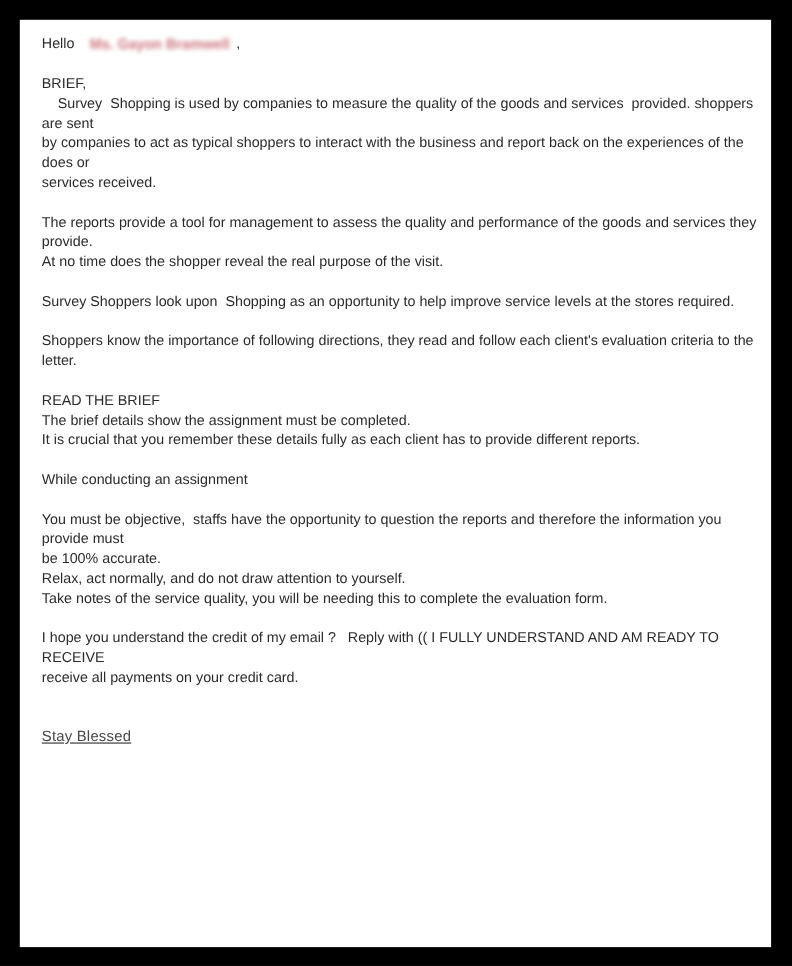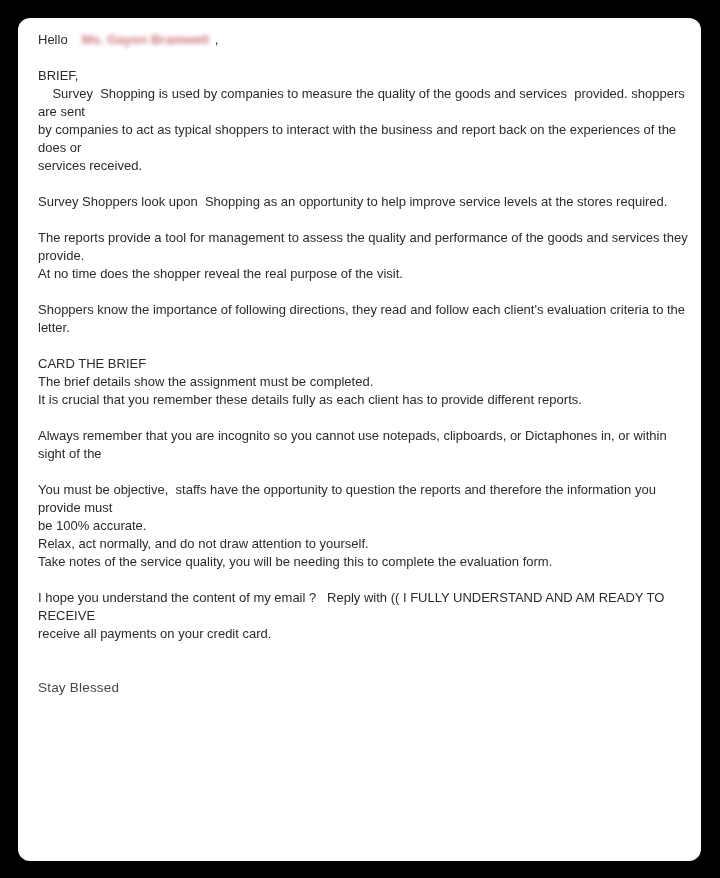--- a/index.html
+++ b/index.html
@@ -1,15 +1,15 @@
 <!DOCTYPE html>
 <html><head>
 <meta charset="utf-8">
 <style>
-  * { margin: 0; padding: 0; box-sizing: border-box; border-radius: 12px; }
+  * { margin: 0; padding: 0; box-sizing: border-box; }
   html, body { width: 720px; height: 878px; background: #000; overflow: hidden; }
   .page {
     position: absolute;
     left: 18px; top: 18px;
     width: 683px; height: 843px;
     background: #ffffff;
     overflow: hidden;
     padding: 13px 5px 0 20px;
     font-family: "Liberation Sans", sans-serif;
     font-size: 13px;
@@ -22,21 +22,21 @@
     color: #c0545c;
     font-weight: 700;
     filter: blur(2px);
     opacity: .8;
     margin-left: 14px;
     transform: scaleY(1.05);
   }
   .greeting .comma { margin-left: 6px; }
   .para { margin-bottom: 18px; }
   .line { white-space: pre-wrap; min-height: 18px; }
-  .signature { margin-top: 36px; }
+  .signature { margin-top: 36px; text-decoration: underline; }
   .closing {
     height: 18px;
     margin-bottom: 24px;
     color: #474747;
     font-size: 13.5px;
     letter-spacing: .2px;
   }
 </style>
 </head>
 <body>
@@ -46,47 +46,47 @@
   <div class="greeting"><span>Hello</span><span class="redacted">Ms. Gayon Bramwell</span><span class="comma">,</span></div>
 
   <div>
       <div class="para">
         <div class="line">BRIEF,</div>
         <div class="line">    Survey  Shopping is used by companies to measure the quality of the goods and services  provided. shoppers are sent</div>
         <div class="line">by companies to act as typical shoppers to interact with the business and report back on the experiences of the does or</div>
         <div class="line">services received.</div>
       </div>
       <div class="para">
-        <div class="line">Survey Shoppers look upon  Shopping as an opportunity to help improve service levels at the stores required.</div>
+        <div class="line">The reports provide a tool for management to assess the quality and performance of the goods and services they provide.</div>
+        <div class="line">At no time does the shopper reveal the real purpose of the visit.</div>
       </div>
       <div class="para">
-        <div class="line">The reports provide a tool for management to assess the quality and performance of the goods and services they provide.</div>
-        <div class="line">At no time does the shopper reveal the real purpose of the visit.</div>
+        <div class="line">Survey Shoppers look upon  Shopping as an opportunity to help improve service levels at the stores required.</div>
       </div>
       <div class="para">
       </div>
       <div class="para">
         <div class="line">Shoppers know the importance of following directions, they read and follow each client's evaluation criteria to the letter.</div>
       </div>
       <div class="para">
-        <div class="line">CARD THE BRIEF</div>
+        <div class="line">READ THE BRIEF</div>
         <div class="line">The brief details show the assignment must be completed.</div>
         <div class="line">It is crucial that you remember these details fully as each client has to provide different reports.</div>
       </div>
       <div class="para">
-        <div class="line">Always remember that you are incognito so you cannot use notepads, clipboards, or Dictaphones in, or within sight of the</div>
+        <div class="line">While conducting an assignment</div>
       </div>
       <div class="para">
         <div class="line">You must be objective,  staffs have the opportunity to question the reports and therefore the information you provide must</div>
         <div class="line">be 100% accurate.</div>
         <div class="line">Relax, act normally, and do not draw attention to yourself.</div>
         <div class="line">Take notes of the service quality, you will be needing this to complete the evaluation form.</div>
       </div>
       <div class="para">
-        <div class="line">I hope you understand the content of my email ?   Reply with (( I FULLY UNDERSTAND AND AM READY TO RECEIVE</div>
+        <div class="line">I hope you understand the credit of my email ?   Reply with (( I FULLY UNDERSTAND AND AM READY TO RECEIVE</div>
         <div class="line">receive all payments on your credit card.</div>
       </div>
     </div>
 
   <div class="signature">
     <div class="closing">Stay Blessed</div>
 
   </div>
 
 </div>

